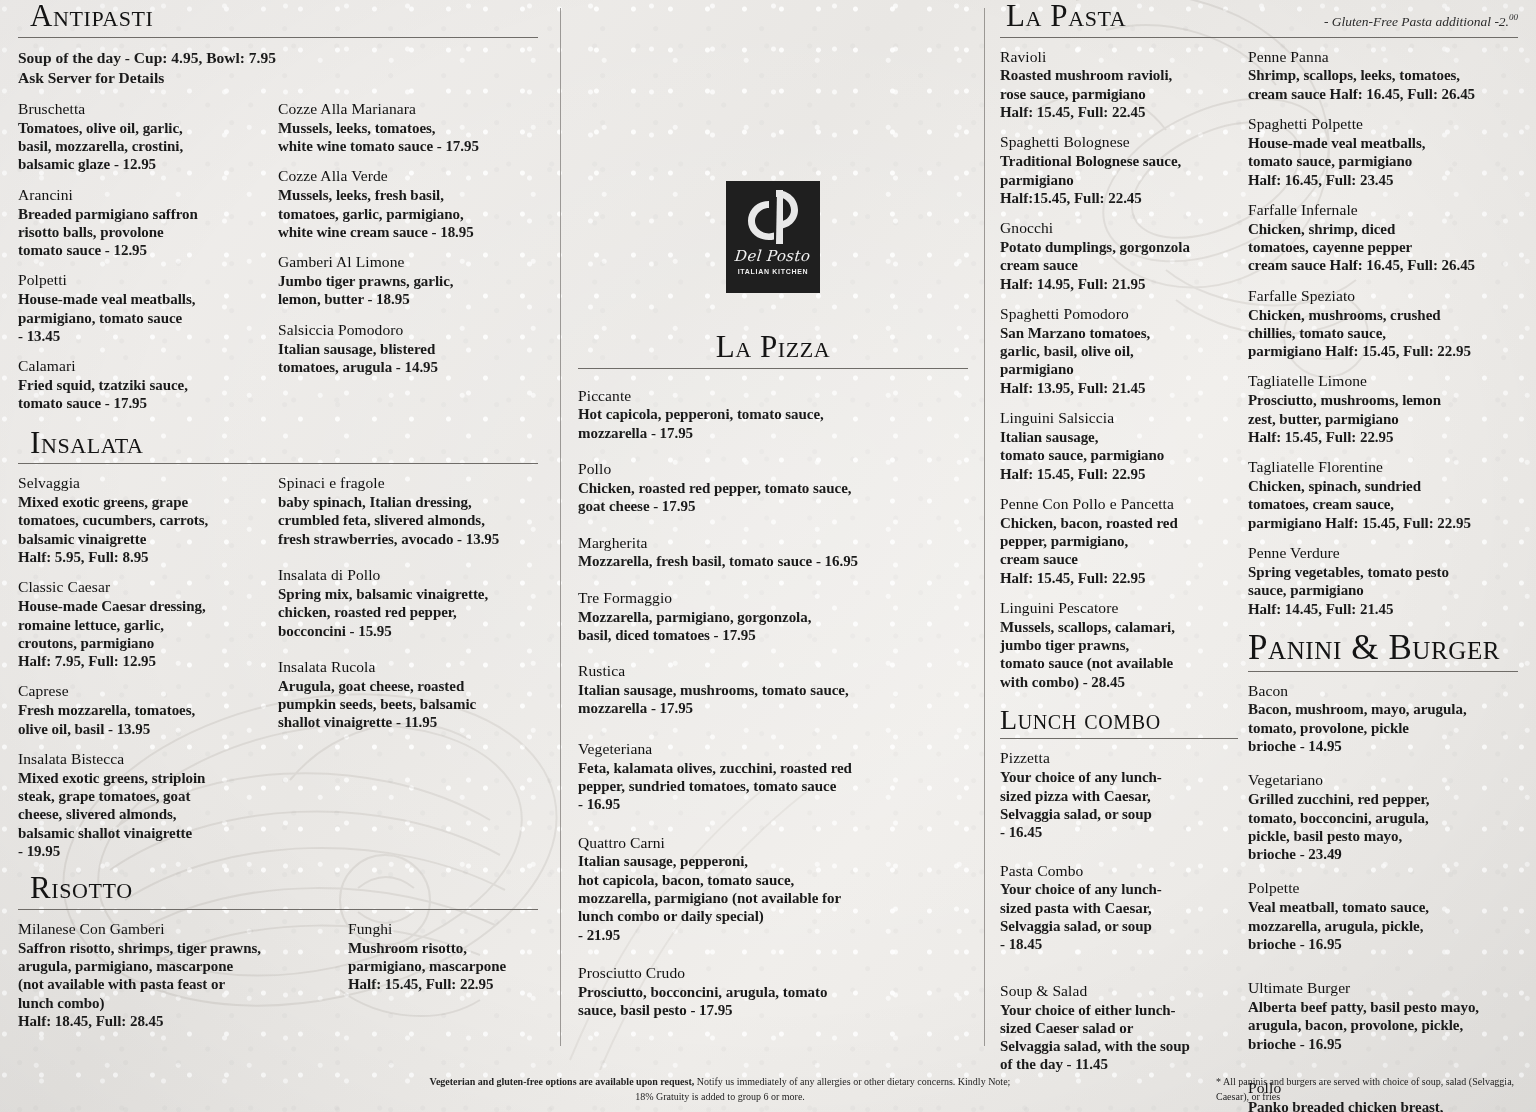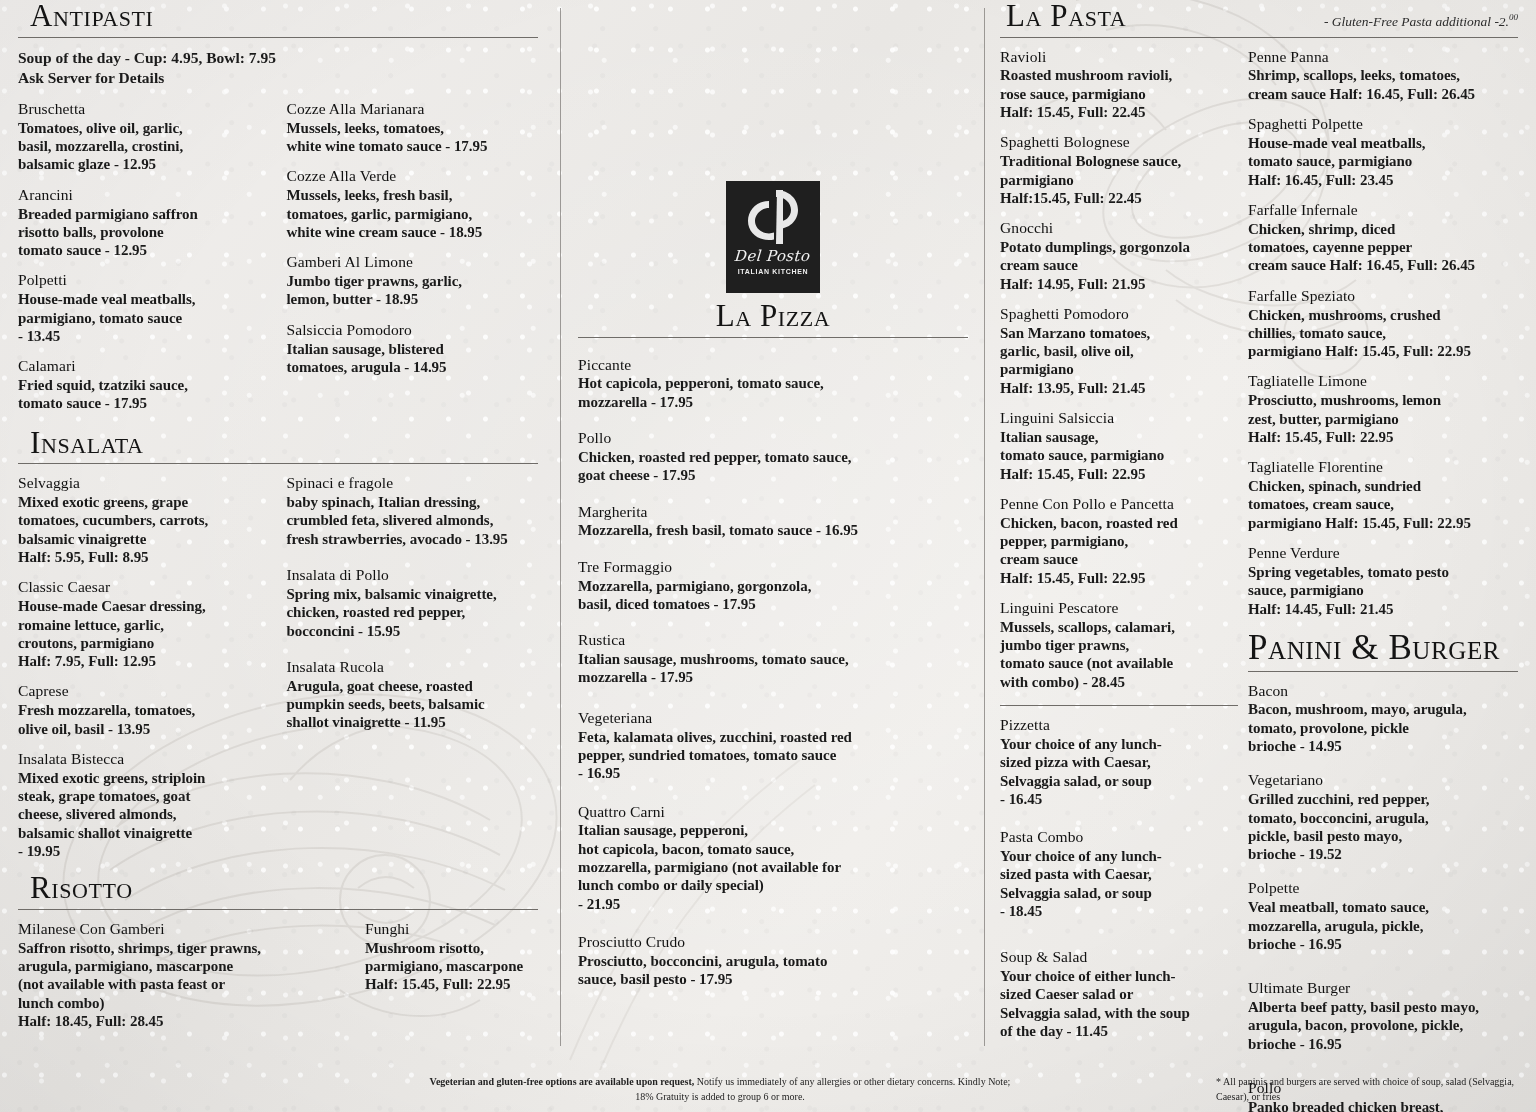--- a/index.html
+++ b/index.html
@@ -80,20 +80,21 @@
     letter-spacing: 0.6px;
     font-weight: 400;
     color: #141414;
     line-height: 1.05;
     padding: 0 0 4px 12px;
     white-space: nowrap;
   }
   .section-title.centered {
     text-align: center;
     padding-left: 0;
+    margin-top: 31px;
   }
   .section-rule {
     height: 1px;
     background: #6f6c68;
     width: 100%;
     margin-bottom: 10px;
   }
   .section-head-row {
     display: flex;
     align-items: flex-end;
@@ -104,21 +105,21 @@
     font-size: 13.5px;
     color: #2a2a2a;
     padding-bottom: 7px;
     white-space: nowrap;
   }
   .head-note sup { font-size: 9px; vertical-align: super; }
 
   
   .two-col {
     display: flex;
-    gap: 17px;
+    gap: 0;
   }
   .two-col > .sub { flex: 1 1 0; min-width: 0; }
 
   .item { margin-bottom: 12px; }
   .item-name {
     font-size: 15.5px;
     font-weight: 400;
     line-height: 1.22;
     color: #111;
     letter-spacing: 0.1px;
@@ -497,20 +498,21 @@
           </div>
           <div class="item">
             <div class="item-name">Linguini Pescatore</div>
             <div class="item-desc" style="white-space:pre-line">Mussels, scallops, calamari,
 jumbo tiger prawns,
 tomato sauce (not available
 with combo)  - 28.45</div>
           </div>
 
           <div class="section" style="margin-top:14px;">
+            <div class="section-title" style="padding-left:0;font-size:28px;">Lunch combo</div>
             <div class="section-rule"></div>
             <div class="item">
               <div class="item-name">Pizzetta</div>
               <div class="item-desc" style="white-space:pre-line">Your choice of any lunch-
 sized pizza with Caesar,
 Selvaggia salad, or soup
 - 16.45</div>
             </div>
             <div class="item" style="margin-top:20px;">
               <div class="item-name">Pasta Combo</div>
@@ -579,21 +581,21 @@
               <div class="item-name">Bacon</div>
               <div class="item-desc" style="white-space:pre-line">Bacon, mushroom, mayo, arugula,
 tomato, provolone, pickle
 brioche  - 14.95</div>
             </div>
             <div class="item" style="margin-top:16px;">
               <div class="item-name">Vegetariano</div>
               <div class="item-desc" style="white-space:pre-line">Grilled zucchini, red pepper,
 tomato, bocconcini, arugula,
 pickle, basil pesto mayo,
-brioche  - 19.52</div>
+brioche  - 23.49</div>
             </div>
             <div class="item" style="margin-top:16px;">
               <div class="item-name">Polpette</div>
               <div class="item-desc" style="white-space:pre-line">Veal meatball, tomato sauce,
 mozzarella, arugula, pickle,
 brioche - 16.95</div>
             </div>
             <div class="item" style="margin-top:26px;">
               <div class="item-name">Ultimate Burger</div>
               <div class="item-desc" style="white-space:pre-line">Alberta beef patty, basil pesto mayo,

